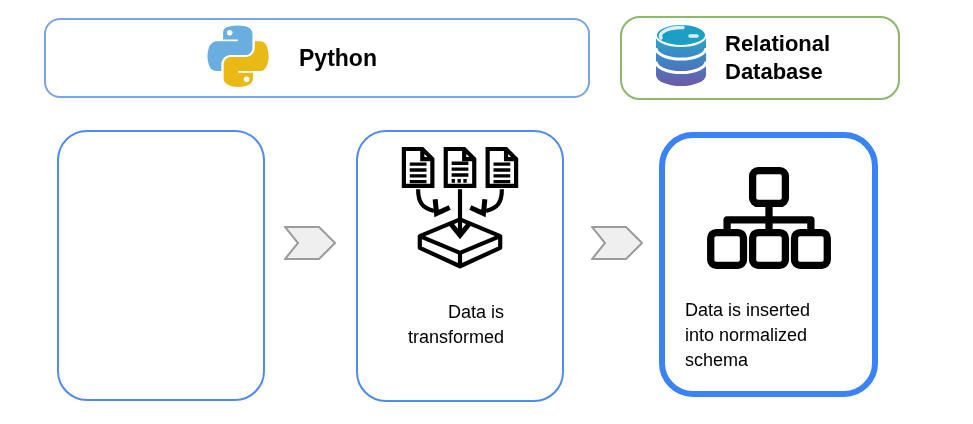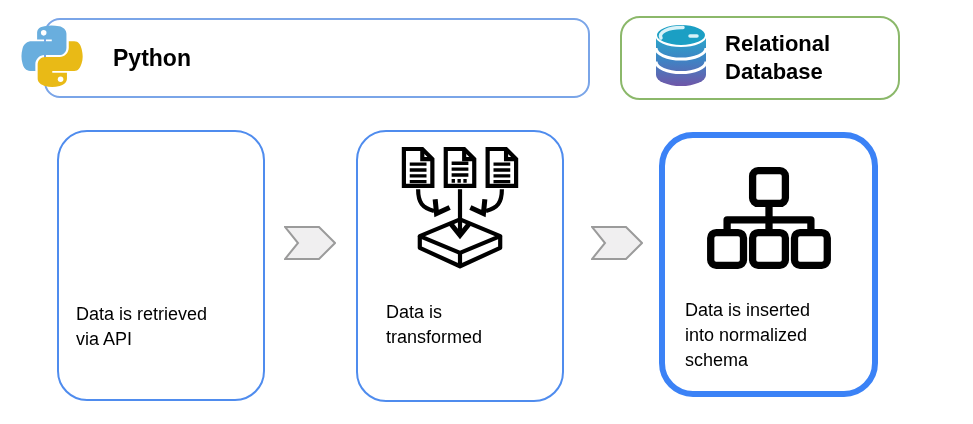--- a/index.html
+++ b/index.html
@@ -3,42 +3,42 @@
 <meta charset="utf-8">
 <style>
   html,body{margin:0;padding:0;background:#fff;}
   body{font-family:"Liberation Sans",sans-serif;color:#000;}
   #canvas{position:relative;width:973px;height:424px;background:#fff;overflow:hidden;}
 
   .box{position:absolute;background:#fff;box-sizing:border-box;}
 
   
   #python-box{left:44px;top:18px;width:546px;height:80px;border:2px solid #7aa5e8;border-radius:16px;
-    display:flex;align-items:center;justify-content:flex-start;}
+    display:flex;align-items:center;justify-content:center;}
   #python-box .inner{display:flex;align-items:center;gap:30px;transform:translateX(-25px);}
   #python-label{font-size:23px;font-weight:bold;}
 
   #db-box{left:620px;top:16px;width:280px;height:84px;border:2px solid #8bb86a;border-radius:20px;
     display:flex;align-items:center;padding-left:27px;gap:12px;}
   #db-label{font-size:22px;font-weight:bold;line-height:28px;width:130px;}
 
   
   .step{border-radius:30px;}
   #step1{left:57px;top:130px;width:208px;height:271px;border:2px solid #4f8cee;}
   #step2{left:356px;top:130px;width:208px;height:272px;border:2px solid #4f8cee;}
   #step3{left:659px;top:132px;width:219px;height:265px;border:6px solid #3b82f6;border-radius:34px;}
 
   .step .icon-wrap{position:absolute;left:50%;transform:translateX(-50%);}
   #step1 .icon-wrap{top:11px;}
   #step2 .icon-wrap{top:12px;}
   #step3 .icon-wrap{top:29px;}
 
   .caption{position:absolute;font-size:18px;line-height:25px;color:#000;}
   #step1 .caption{left:17px;top:170px;width:155px;}
-  #step2 .caption{left:28px;top:168px;width:118px;}
+  #step2 .caption{left:28px;top:168px;width:118px;text-align:right;}
   #step3 .caption{left:20px;top:160px;width:145px;}
 
   .chevron{position:absolute;}
   #chevron1{left:284px;top:226px;}
   #chevron2{left:591px;top:226px;}
 
   .api-text{font-family:"DejaVu Sans Mono",monospace;font-weight:bold;font-size:30px;}
 </style>
 </head>
 <body>
@@ -74,21 +74,20 @@
         <path d="M7 39.5 A25 11 0 0 0 57 39.5" fill="none" stroke="#fff" stroke-width="3"></path>
         <ellipse cx="32" cy="13" rx="25" ry="11" fill="#1b9fc4" stroke="#fff" stroke-width="2"></ellipse>
         <path d="M12 16 A21 8.5 0 0 1 34 5.5" fill="none" stroke="#d9f2f8" stroke-width="3.5" stroke-linecap="round"></path>
         <path d="M41 14 h7" fill="none" stroke="#d9f2f8" stroke-width="3.5" stroke-linecap="round"></path>
       </svg>
     </span>
     <span id="db-label">Relational Database</span>
   </div>
 
   <div class="box step" id="step1">
-    <div class="caption">Data is retrieved via API</div>
   </div>
 
   <span class="chevron" id="chevron1">
     <svg width="52" height="34" viewBox="0 0 52 34" aria-hidden="true">
       <polygon points="1,1 35,1 51,17 35,33 1,33 14,17" fill="#f0eff0" stroke="#9b9b9b" stroke-width="2"></polygon>
     </svg>
   </span>
 
   <div class="box step" id="step2">
     <span class="icon-wrap">

